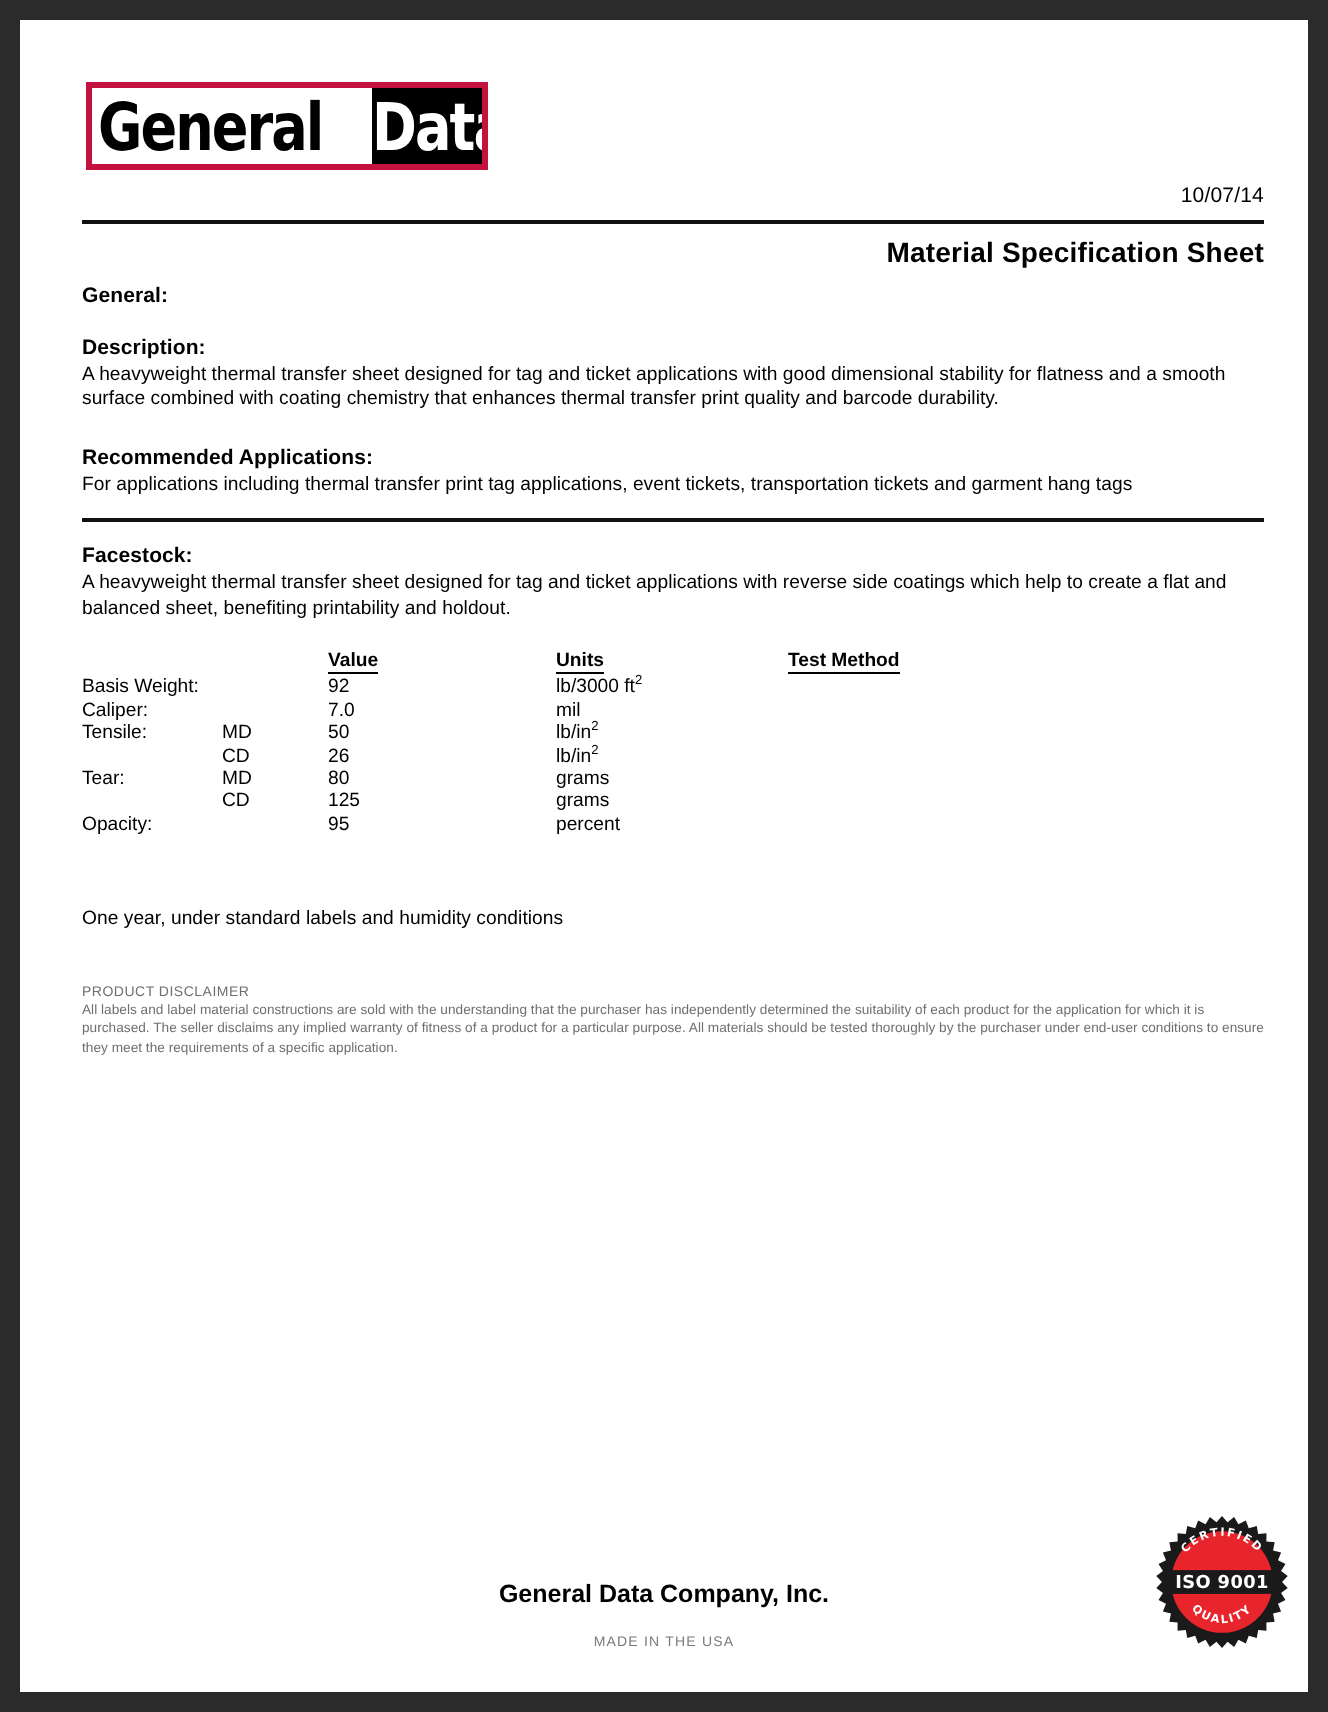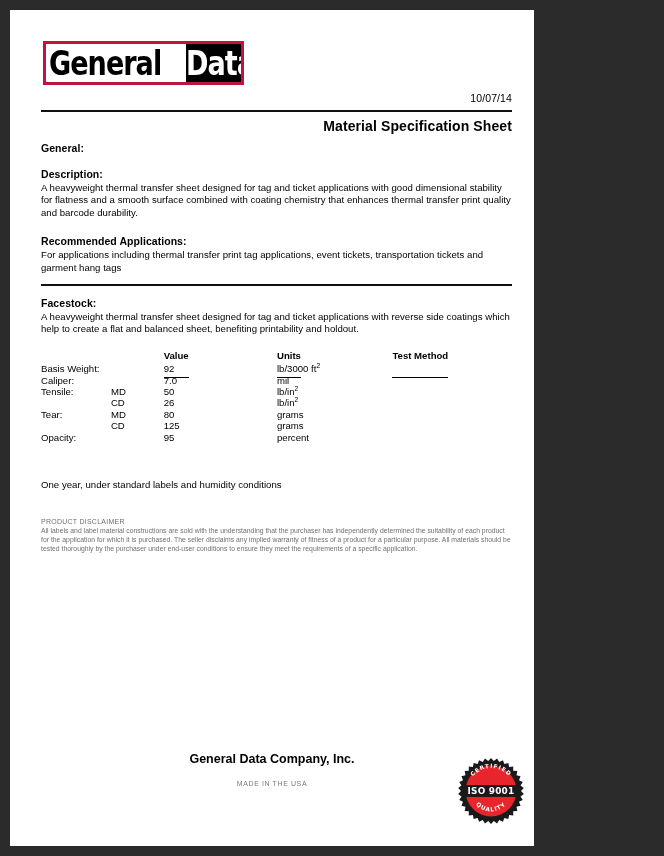--- a/index.html
+++ b/index.html
@@ -9,21 +9,21 @@
     height: 856px;
     background: #2b2b2b;
     font-family: "Liberation Sans", sans-serif;
     overflow: hidden;
   }
 
   .page {
     position: absolute;
     left: 10px;
     top: 10px;
-    width: 524px;
+    width: 644px;
     height: 836px;
     background: #ffffff;
     box-sizing: border-box;
   }
 
   
   .header {
     position: relative;
     height: 108px;
   }
@@ -154,21 +154,21 @@
   .col-val  { width: 114px; }
   .col-unit { width: 116px; }
   .col-test { width: 120px; }
 
   .spec thead th {
     font-weight: bold;
     padding-bottom: 2px;
   }
   .spec thead th span {
     border-bottom: 1px solid #000000;
-    padding-bottom: 16px;
+    padding-bottom: 0px;
   }
   .spec thead th.blank span { border-bottom: none; }
 
   sup { font-size: 6.6px; vertical-align: super; line-height: 0; }
 
   
   .block-shelf { margin-top: 36px; }
 
   .disclaimer {
     margin-top: 26px;
@@ -184,21 +184,21 @@
     line-height: 9.4px;
     margin: 0;
     letter-spacing: 0.02px;
   }
 
   
   .footer {
     position: absolute;
     left: 0;
     right: 0;
-    top: 742px;
+    top: 780px;
     text-align: center;
   }
   .f-company {
     font-size: 12.5px;
     font-weight: bold;
     color: #000000;
     margin: 0;
   }
   .f-line {
     font-size: 10.5px;

